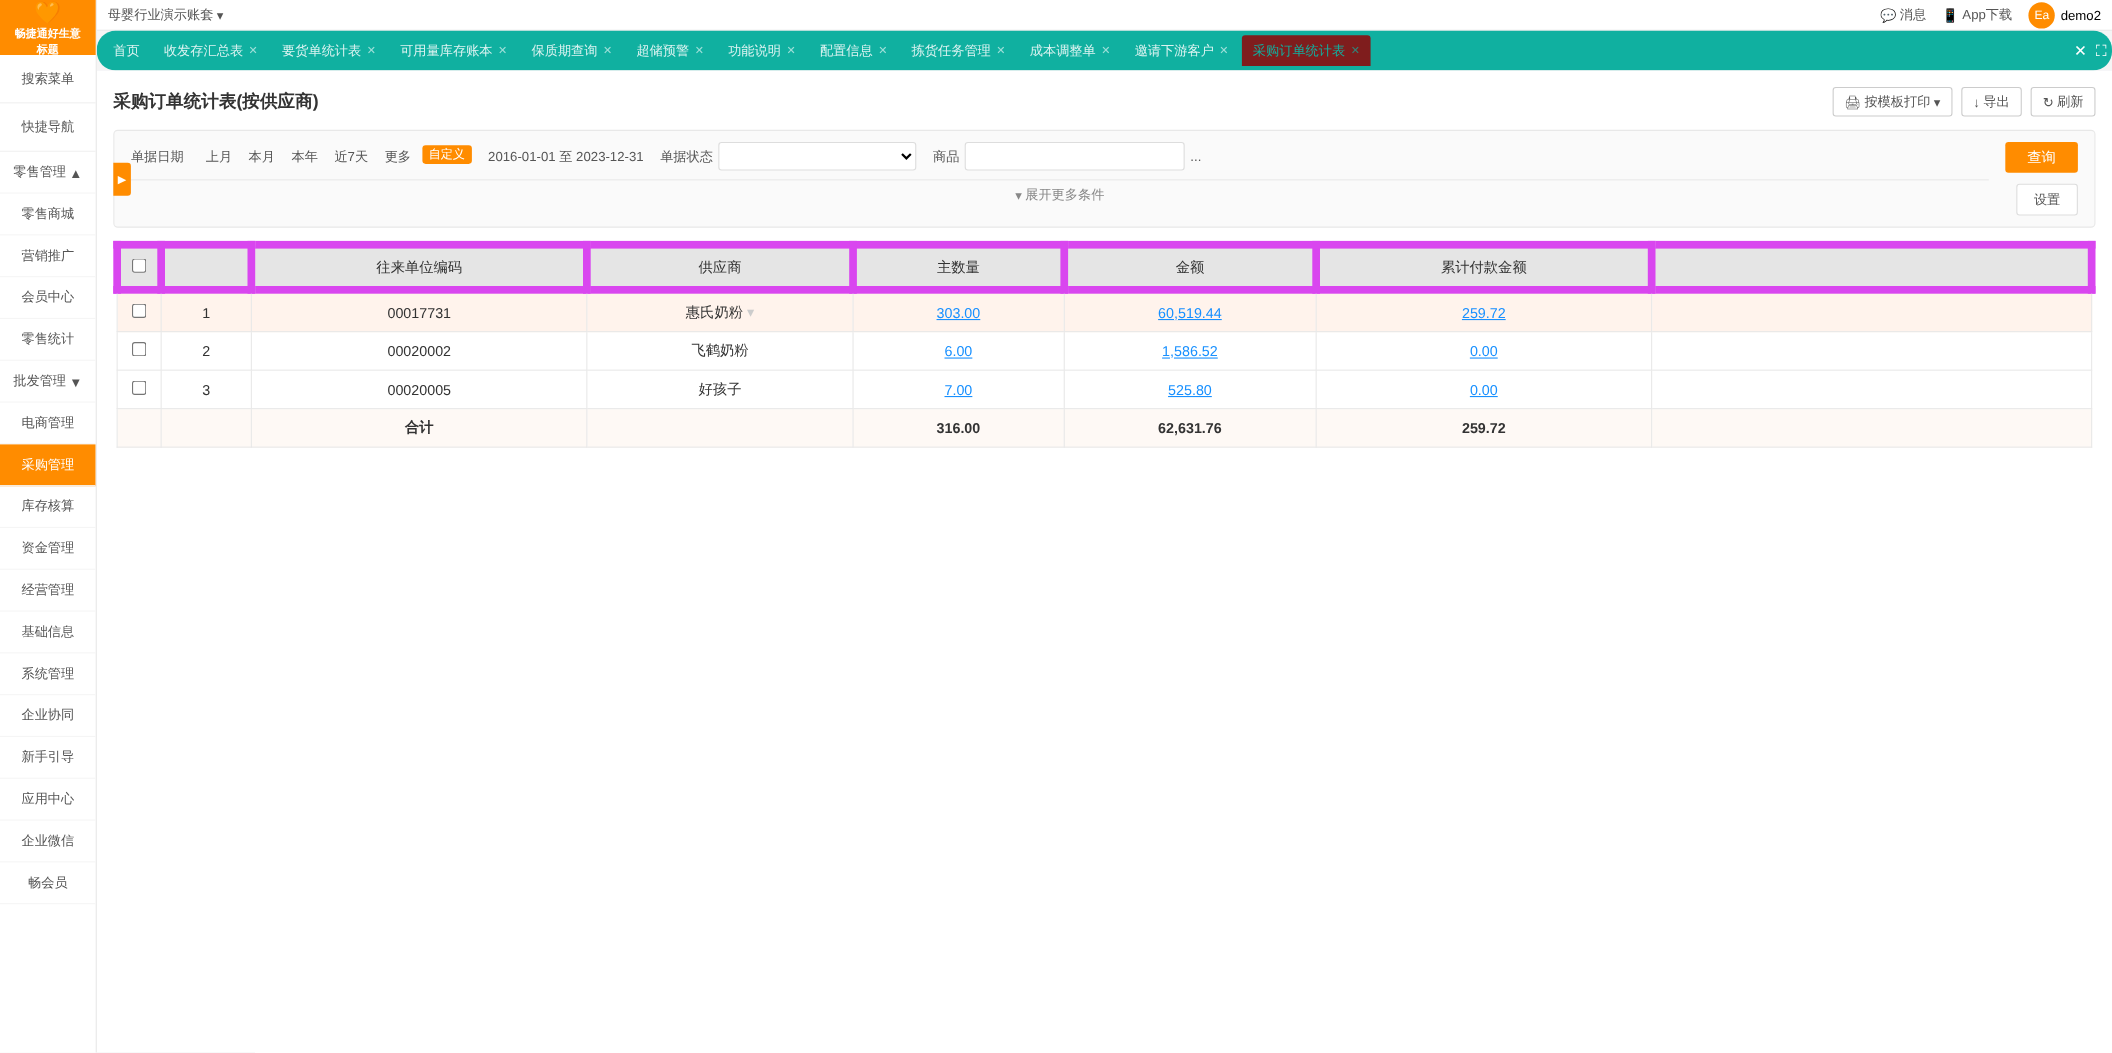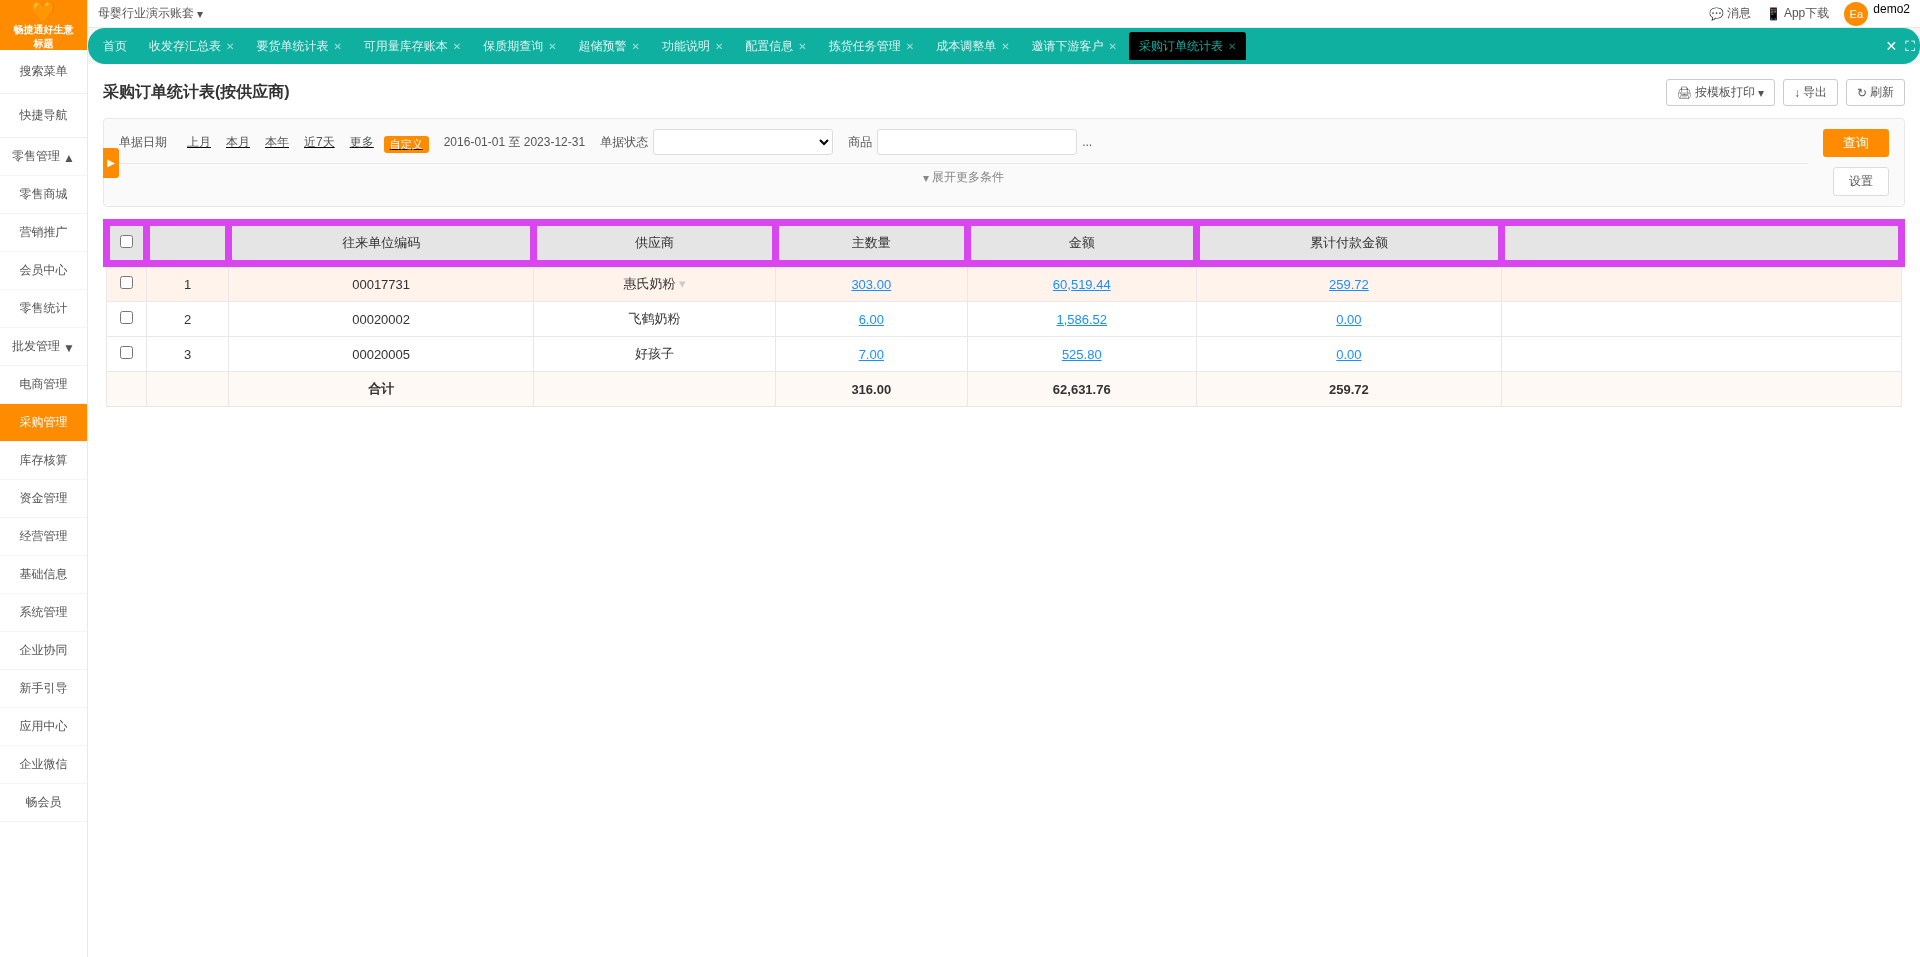--- a/index.html
+++ b/index.html
@@ -18,48 +18,48 @@
 
     
     .main-area { flex: 1; display: flex; flex-direction: column; overflow: hidden; }
 
     
     .top-bar { height: 28px; background: #fff; display: flex; align-items: center; justify-content: space-between; padding: 0 10px; border-bottom: 1px solid #e8e8e8; font-size: 12px; }
     .top-bar-left { display: flex; align-items: center; gap: 5px; color: #555; }
     .top-bar-dropdown { display: flex; align-items: center; gap: 3px; cursor: pointer; }
     .top-bar-right { display: flex; align-items: center; gap: 15px; }
     .top-bar-right .msg-btn, .top-bar-right .app-btn { display: flex; align-items: center; gap: 3px; color: #555; cursor: pointer; }
-    .top-bar-right .user-area { display: flex; gap: 5px; cursor: pointer; }
+    .top-bar-right .user-area { display: flex; align-items: center; gap: 5px; cursor: pointer; }
     .user-avatar { width: 24px; height: 24px; border-radius: 50%; background: #ff8c00; display: flex; align-items: center; justify-content: center; color: #fff; font-size: 11px; }
 
     
     .tab-bar { height: 36px; background: #10b0a0; display: flex; align-items: center; padding: 0 5px; overflow-x: auto; flex-shrink: 0; border-radius: 17px; }
     .tab-bar::-webkit-scrollbar { height: 3px; }
     .tab-item { height: 28px; padding: 0 10px; display: flex; align-items: center; gap: 5px; color: #fff; font-size: 12px; cursor: pointer; white-space: nowrap; border-radius: 3px 3px 0 0; margin-right: 2px; opacity: 0.85; }
-    .tab-item.active { background: #000000; color: #10b0a0; opacity: 1; align-items: center; }
+    .tab-item.active { background: #7f1d1d; color: #10b0a0; opacity: 1; align-items: center; }
     .tab-item .tab-close { font-size: 10px; opacity: 0.7; }
     .tab-bar-actions { margin-left: auto; display: flex; align-items: center; gap: 8px; color: #fff; font-size: 14px; }
 
     
     .content-area { flex: 1; background: #f0f2f5; overflow: auto; padding: 0; }
     .page-container { background: #fff; margin: 0; padding: 15px; min-height: 100%; }
 
     
     .page-header { display: flex; align-items: center; justify-content: space-between; margin-bottom: 12px; }
     .page-title { font-size: 16px; font-weight: bold; color: #333; }
     .page-actions { display: flex; align-items: center; gap: 8px; }
     .btn-print { border: 1px solid #ccc; background: #fff; padding: 4px 10px; border-radius: 3px; cursor: pointer; font-size: 12px; display: flex; align-items: center; gap: 3px; color: #555; }
     .btn-export { border: 1px solid #ccc; background: #fff; padding: 4px 10px; border-radius: 3px; cursor: pointer; font-size: 12px; color: #555; display: flex; align-items: center; gap: 3px; }
     .btn-refresh { border: 1px solid #ccc; background: #fff; padding: 4px 10px; border-radius: 3px; cursor: pointer; font-size: 12px; color: #555; display: flex; align-items: center; gap: 3px; }
 
     
     .filter-area { background: #fafafa; border: 1px solid #e8e8e8; border-radius: 4px; padding: 10px 15px; margin-bottom: 12px; position: relative; }
     .filter-row { display: flex; align-items: center; gap: 15px; flex-wrap: wrap; }
     .filter-label { color: #555; font-size: 12px; white-space: nowrap; }
-    .filter-date-options { display: flex; gap: 5px; align-items: flex-end; text-decoration: underline; }
+    .filter-date-options { display: flex; gap: 5px; align-items: flex-start; }
     .date-opt { color: #555; font-size: 12px; cursor: pointer; padding: 2px 5px; }
     .date-tag-custom { background: #ff8c00; color: #fff; padding: 1px 6px; border-radius: 3px; font-size: 11px; cursor: pointer; }
     .date-range { color: #555; font-size: 12px; }
     .filter-status { display: flex; align-items: center; gap: 5px; }
     .filter-select { border: 1px solid #ddd; border-radius: 3px; padding: 3px 8px; font-size: 12px; width: 180px; height: 26px; background: #fff; }
     .filter-goods { display: flex; align-items: center; gap: 5px; }
     .filter-goods-input { border: 1px solid #ddd; border-radius: 3px; padding: 3px 8px; font-size: 12px; width: 200px; height: 26px; }
     .more-link { color: #555; font-size: 12px; cursor: pointer; }
     .expand-more { text-align: center; border-top: 1px solid #e8e8e8; margin-top: 8px; padding-top: 5px; }
     .expand-btn { color: #888; font-size: 12px; cursor: pointer; display: inline-flex; align-items: center; gap: 3px; }

